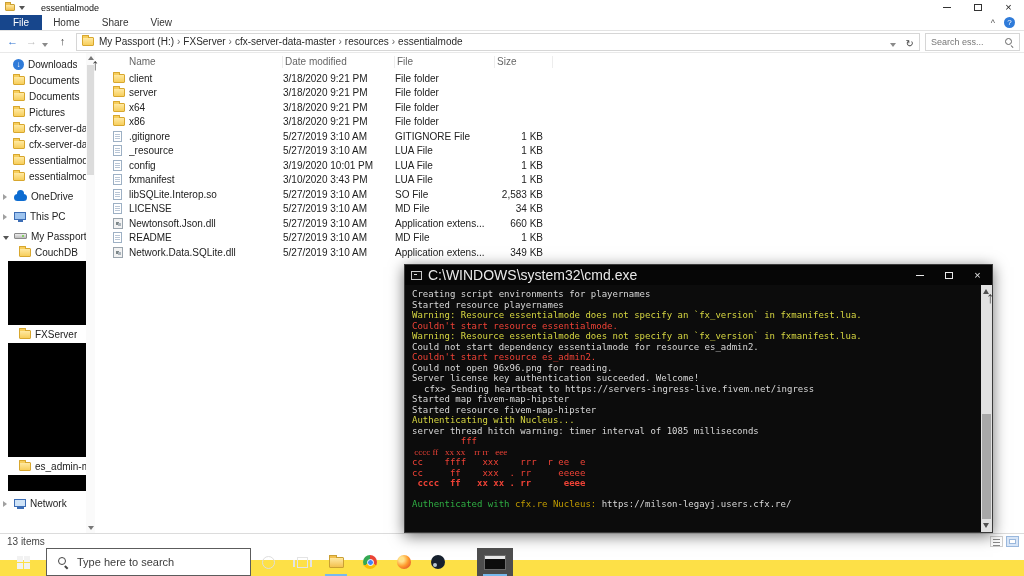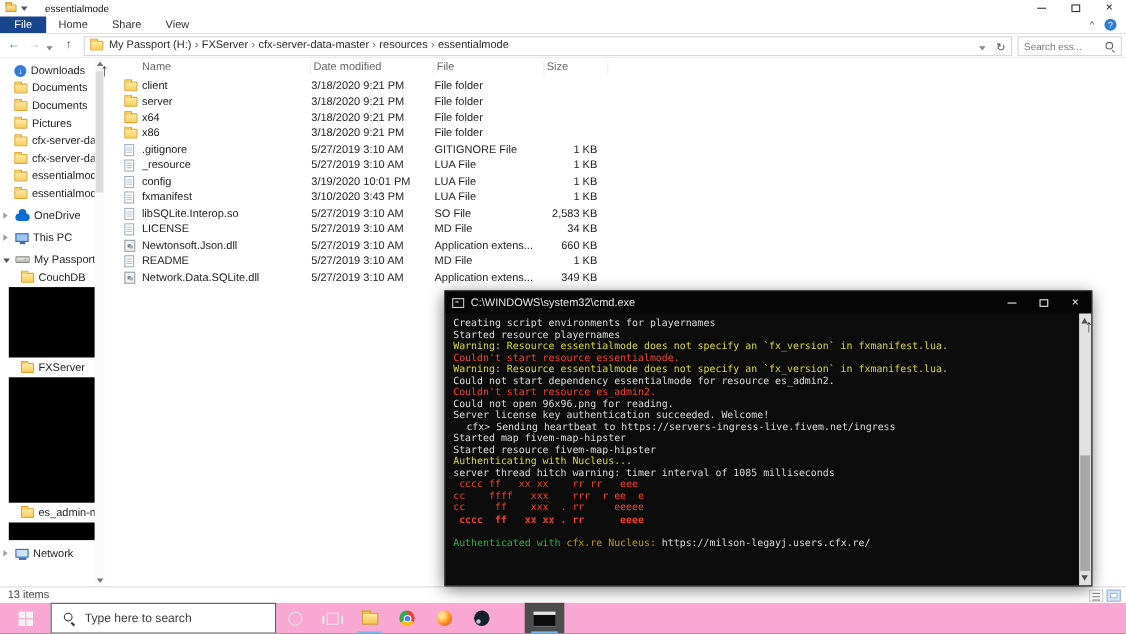--- a/index.html
+++ b/index.html
@@ -96,38 +96,38 @@
 .ico-drive{width:13px;height:6px;background:linear-gradient(#ececec,#bdbdbd);border:1px solid #8a8a8a;border-radius:1px}
 .ico-drive::before{content:"";position:absolute;right:2px;top:1px;width:2px;height:2px;background:#6fcf3f;border-radius:50%}
 .ico-network{width:12px;height:8px;border:1px solid #3c6db5;background:#cfe3f7}
 .ico-network::after{content:"";position:absolute;bottom:-3px;left:2px;width:7px;height:2px;background:#3c6db5}
 .ico-pin{width:7px;height:8px;margin-left:auto}
 .ico-pin::before{content:"";position:absolute;left:2px;top:0;width:3px;height:4px;background:#9a9a9a;border-radius:1px}
 .ico-pin::after{content:"";position:absolute;left:3px;top:4px;width:1px;height:3px;background:#9a9a9a}
 
 
 .console{position:absolute;left:404px;top:264px;width:589px;height:269px;background:#0c0c0c;border:1px solid #3a3a3a;box-shadow:0 3px 14px rgba(0,0,0,.55);z-index:5}
-.ctitle{height:20px;background:#060606;display:flex;align-items:center;color:#e8e8e8;font-size:10px;padding-left:6px;gap:6px}
+.ctitle{height:20px;background:#060606;display:flex;align-items:center;color:#e8e8e8;font-size:14px;padding-left:6px;gap:6px}
 .cmd-ico{position:relative;width:11px;height:9px;background:#0c0c0c;border:1px solid #c9c9c9;flex:0 0 auto}
 .cmd-ico::before{content:"";position:absolute;left:2px;top:2px;width:3px;height:1px;background:#ddd}
 .cbtns{margin-left:auto;display:flex;height:100%}
 .cb{width:29px;display:flex;align-items:center;justify-content:center}
 .cb .bar{width:8px;height:1px;background:#e8e8e8}
 .cb .box{width:8px;height:7px;border:1px solid #e8e8e8}
 .cb.close::before{content:"×";color:#e8e8e8;font-size:11px;line-height:1}
 .cbody{position:absolute;top:20px;left:0;right:11px;bottom:0;padding:4px 0 0 7px;overflow:hidden}
 .cline{white-space:pre;font-family:"DejaVu Sans Mono","Liberation Mono",monospace;font-size:9px;line-height:10.5px;height:10.5px}
 .cscroll{position:absolute;top:20px;right:0;bottom:0;width:11px;background:#e1e1e1}
 .carr{position:absolute;left:2px;width:0;height:0;border-left:3.5px solid transparent;border-right:3.5px solid transparent}
 .carr.up{top:4px;border-bottom:5px solid #505050}
 .carr.dn{bottom:4px;border-top:5px solid #505050}
 .cthumb{position:absolute;left:1px;bottom:13px;width:9px;height:105px;background:#a8a8a8}
 
 
-.taskbar{position:absolute;left:0;bottom:0;width:1024px;height:28px;background:#f9a8d4;display:flex;align-items:flex-start;z-index:10}
+.taskbar{position:absolute;left:0;bottom:0;width:1024px;height:16px;background:#fde047;display:flex;align-items:flex-end;z-index:10}
 .start{width:46px;height:28px;display:flex;align-items:center;justify-content:center}
 .winlogo{width:13px;height:13px;display:grid;grid-template-columns:6px 6px;grid-template-rows:6px 6px;gap:1px}
 .winlogo i{background:#f2f2f2}
 .tsearch{width:205px;height:28px;background:#fff;border:1px solid #5c5c5c;display:flex;align-items:center;gap:8px;padding-left:10px;font-size:11px;color:#3c3c3c;white-space:nowrap;overflow:hidden}
 .tmag{position:relative;width:12px;height:12px;flex:0 0 auto}
 .tmag::before{content:"";position:absolute;left:1px;top:1px;width:6px;height:6px;border:1.5px solid #444;border-radius:50%}
 .tmag::after{content:"";position:absolute;left:8px;top:9px;width:4px;height:1.5px;background:#444;transform:rotate(45deg);transform-origin:left center}
 .tbtn{position:relative;width:34px;height:28px;display:flex;align-items:center;justify-content:center;flex:0 0 auto}
 .tbtn.open::after{content:"";position:absolute;left:6px;right:6px;bottom:0;height:2px;background:#76b9ed}
 .tbtn.active{background:#4d4d4d;margin-left:22px;width:36px}
@@ -425,21 +425,22 @@
         <div class="cline"><span style="color: rgb(214, 214, 65);">Warning: Resource essentialmode does not specify an `fx_version` in fxmanifest.lua.</span></div>
         <div class="cline"><span style="color: rgb(216, 216, 216);">Could not start dependency essentialmode for resource es_admin2.</span></div>
         <div class="cline"><span style="color: rgb(239, 66, 54);">Couldn't start resource es_admin2.</span></div>
         <div class="cline"><span style="color: rgb(216, 216, 216);">Could not open 96x96.png for reading.</span></div>
         <div class="cline"><span style="color: rgb(216, 216, 216);">Server license key authentication succeeded. Welcome!</span></div>
         <div class="cline"><span style="color: rgb(216, 216, 216); margin-left: 12px;">cfx&gt; Sending heartbeat to https://servers-ingress-live.fivem.net/ingress</span></div>
         <div class="cline"><span style="color: rgb(216, 216, 216);">Started map fivem-map-hipster</span></div>
         <div class="cline"><span style="color: rgb(216, 216, 216);">Started resource fivem-map-hipster</span></div>
         <div class="cline"><span style="color: rgb(214, 214, 65);">Authenticating with Nucleus...</span></div>
         <div class="cline"><span style="color: rgb(216, 216, 216);">server thread hitch warning: timer interval of 1085 milliseconds</span></div>
-        <div class="cline"><span style="color: rgb(239, 66, 54);"> cccc ff   xx xx    rr rr   eee</span></div>
+        <div class="cline"><span style="color: rgb(239, 66, 54);">         fff</span></div>
+        <div class="cline"><span style="color: rgb(239, 66, 54); font-family: Liberation Serif, serif;"> cccc ff   xx xx    rr rr   eee</span></div>
         <div class="cline"><span style="color: rgb(239, 66, 54);">cc    ffff   xxx    rrr  r ee  e</span></div>
         <div class="cline"><span style="color: rgb(239, 66, 54);">cc     ff    xxx  . rr     eeeee</span></div>
         <div class="cline"><span style="color: rgb(239, 66, 54); font-weight: bold;"> cccc  ff   xx xx . rr      eeee</span></div>
         <div class="cline"><span style="color: rgb(216, 216, 216);"></span></div>
         <div class="cline"><span style="color: rgb(47, 174, 67);">Authenticated with </span><span style="color: rgb(193, 156, 0);">cfx.re Nucleus: </span><span style="color: rgb(216, 216, 216);">https://milson-legayj.users.cfx.re/</span></div>
       </div>
     <div class="cscroll">
       <span class="carr up"></span>
       <span class="cthumb"></span>
       <span class="carr dn"></span>

